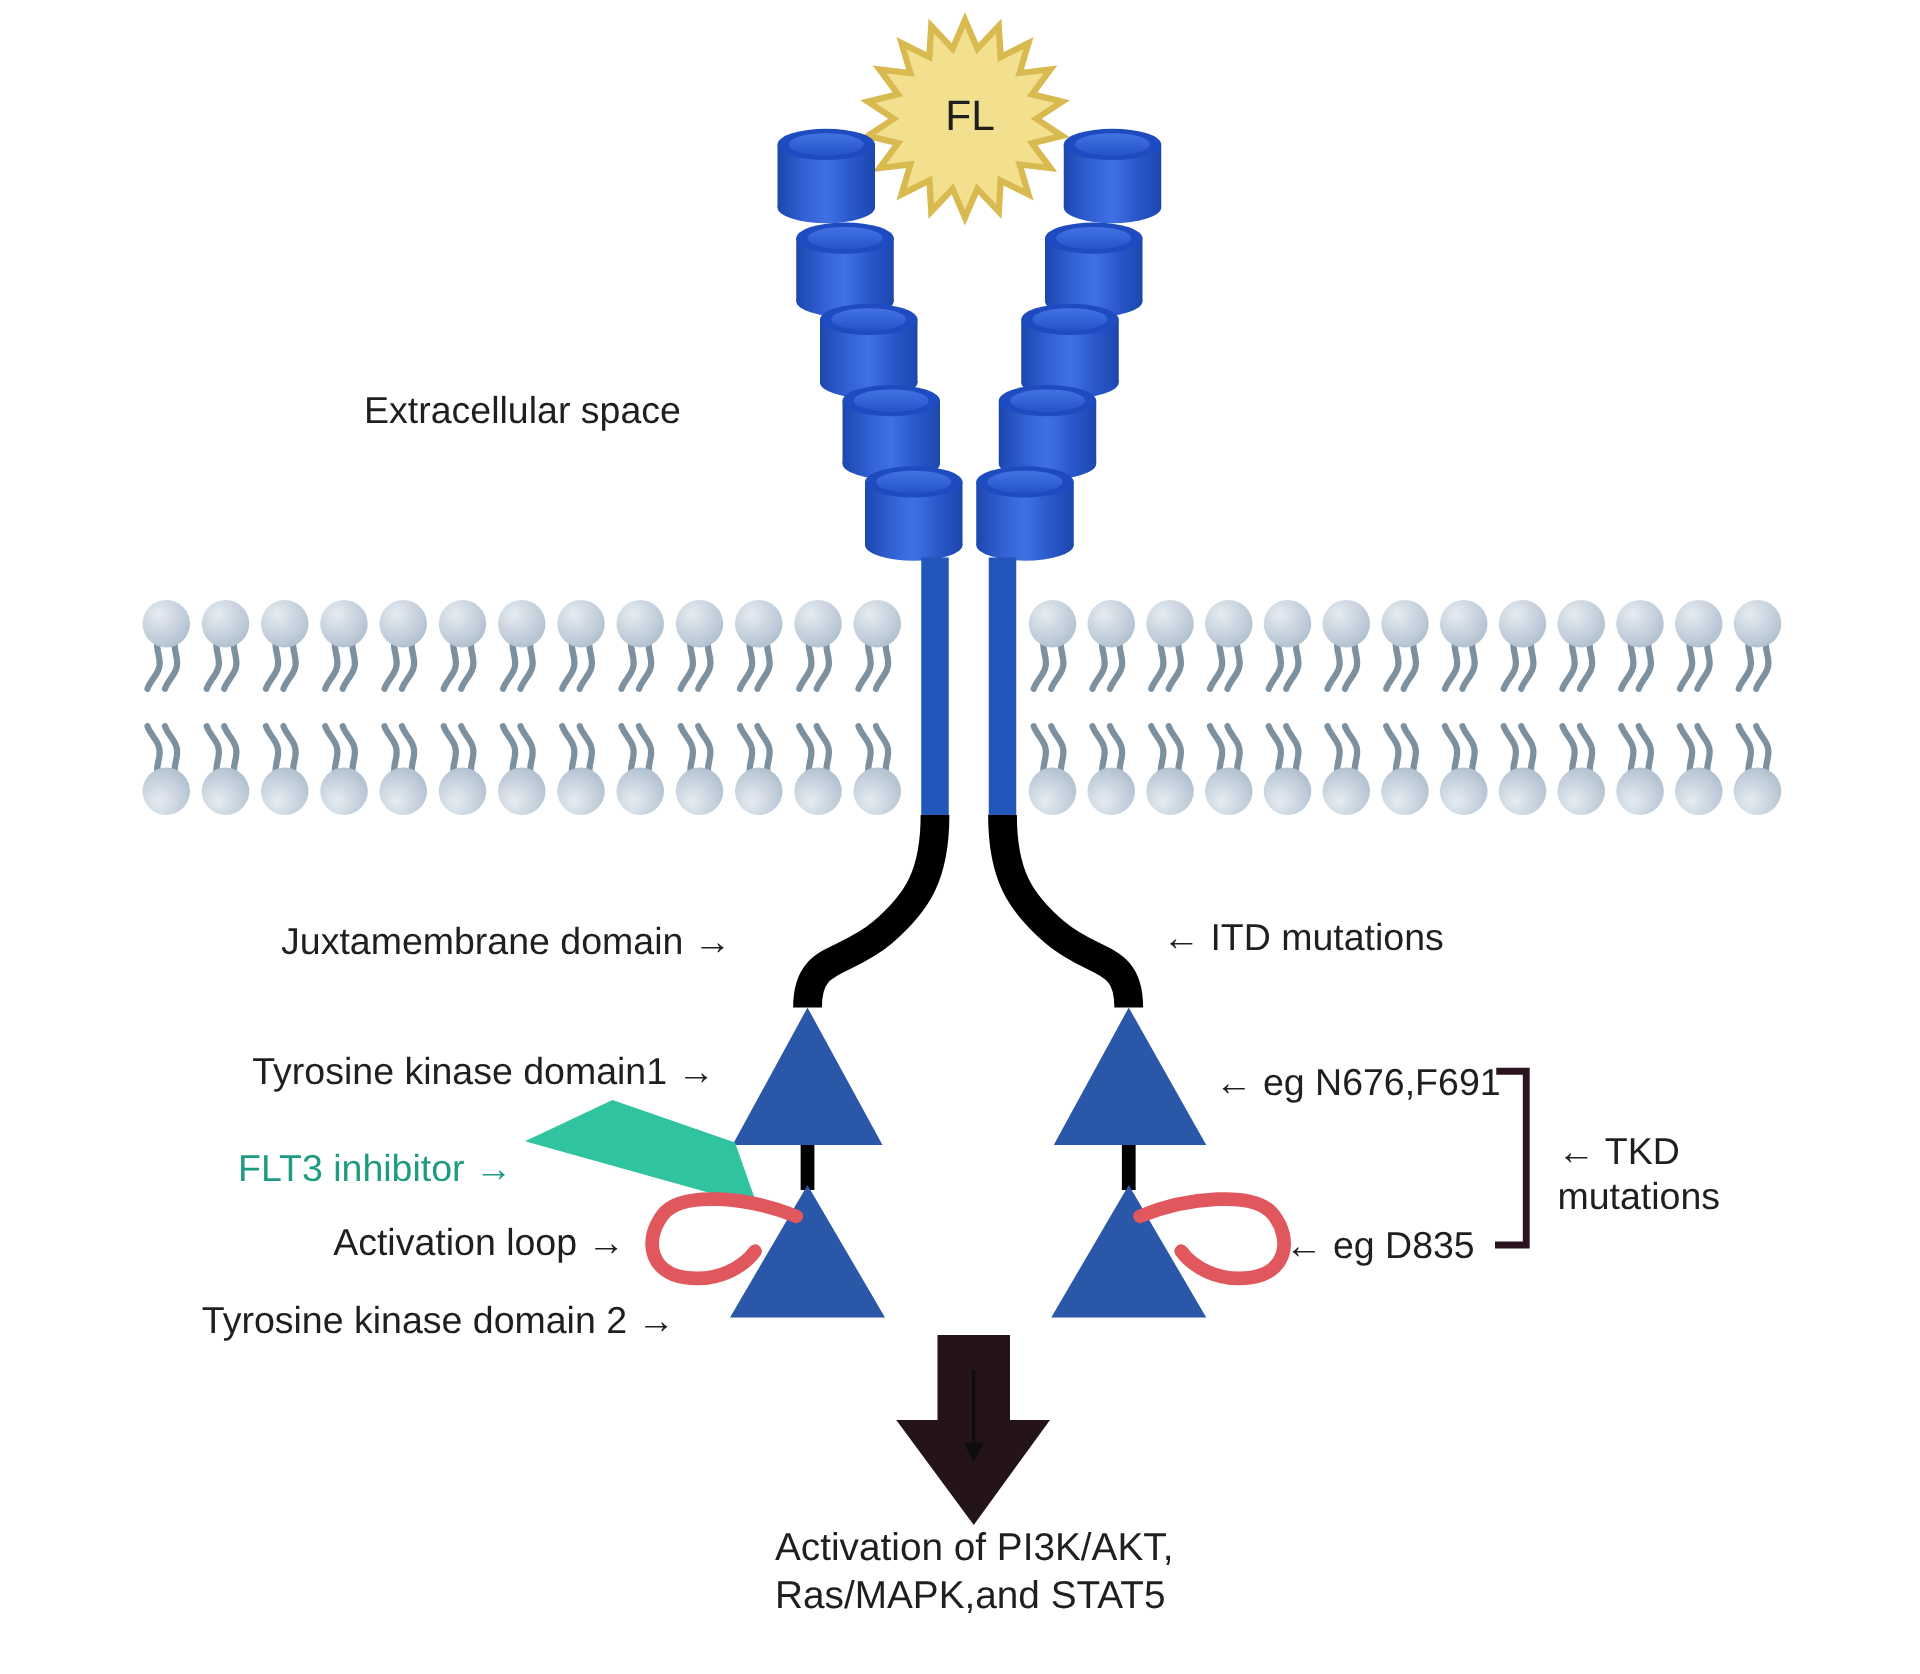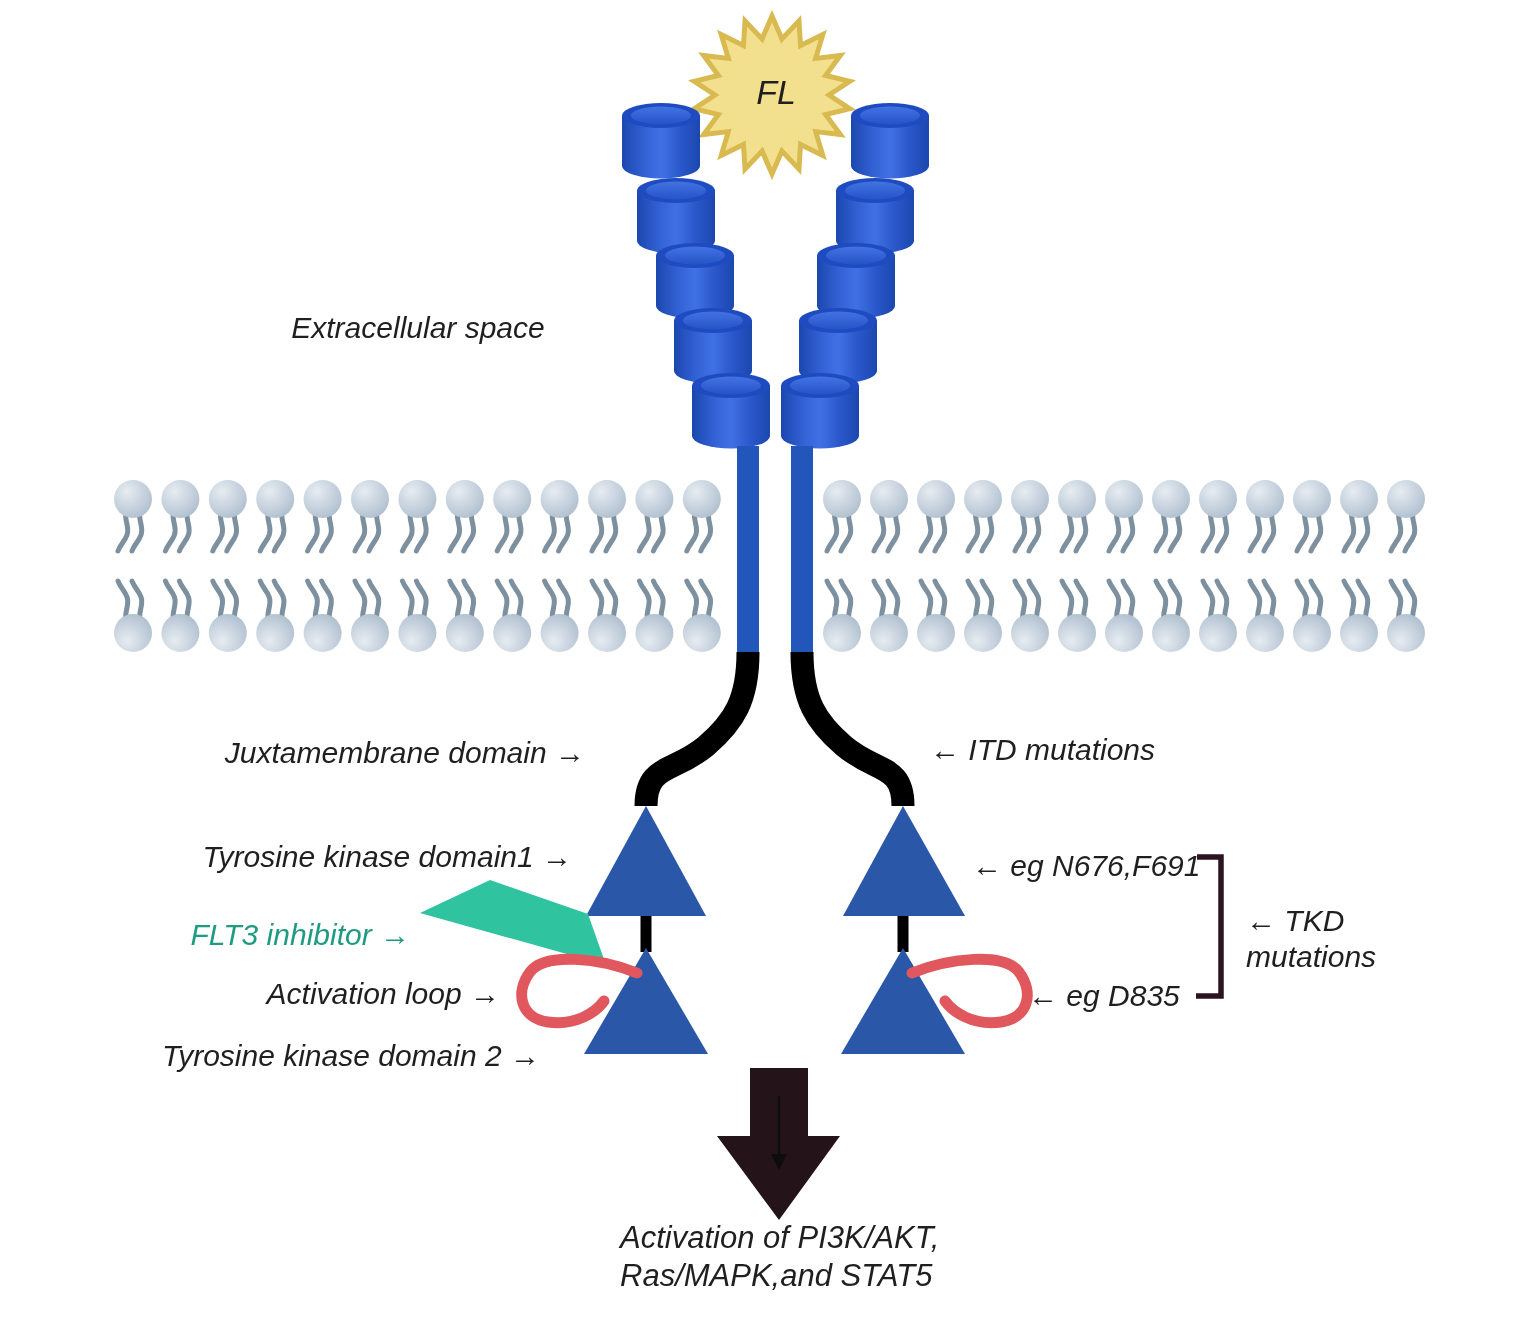--- a/index.html
+++ b/index.html
@@ -2,21 +2,20 @@
 <html style="--cylinder-blue: #2e5fd2; --stalk-blue: #2356bb; --triangle-blue: #2a57a8; --teal: #2fc3a0; --teal-text: #1f9b82; --red-loop: #e0585d; --star-fill: #f2e08e; --star-stroke: #d9ba50; --membrane-head: #bac7d4; --membrane-tail: #7d90a0; --black: #000000; --arrow-dark: #241419; --bracket: #2b1420; --text: #1f1f1f;"><head>
 <meta charset="utf-8">
 <style>
   html,body{margin:0;padding:0;background:#ffffff;}
   .stage{
     position:relative;
     width:1536px;height:1320px;
     background:#ffffff;
     font-family:"Liberation Sans","DejaVu Sans",sans-serif;
     overflow:hidden;
-    font-style:italic;
   }
   svg{position:absolute;left:0;top:0;display:block;}
   text{
     font-family:"Liberation Sans","DejaVu Sans",sans-serif;
     fill:var(--text);
   }
   .lbl{font-size:30px;}
   .caption{font-size:31px;}
   .fl{font-size:34px;}
   .teal-text{fill:var(--teal-text);}

